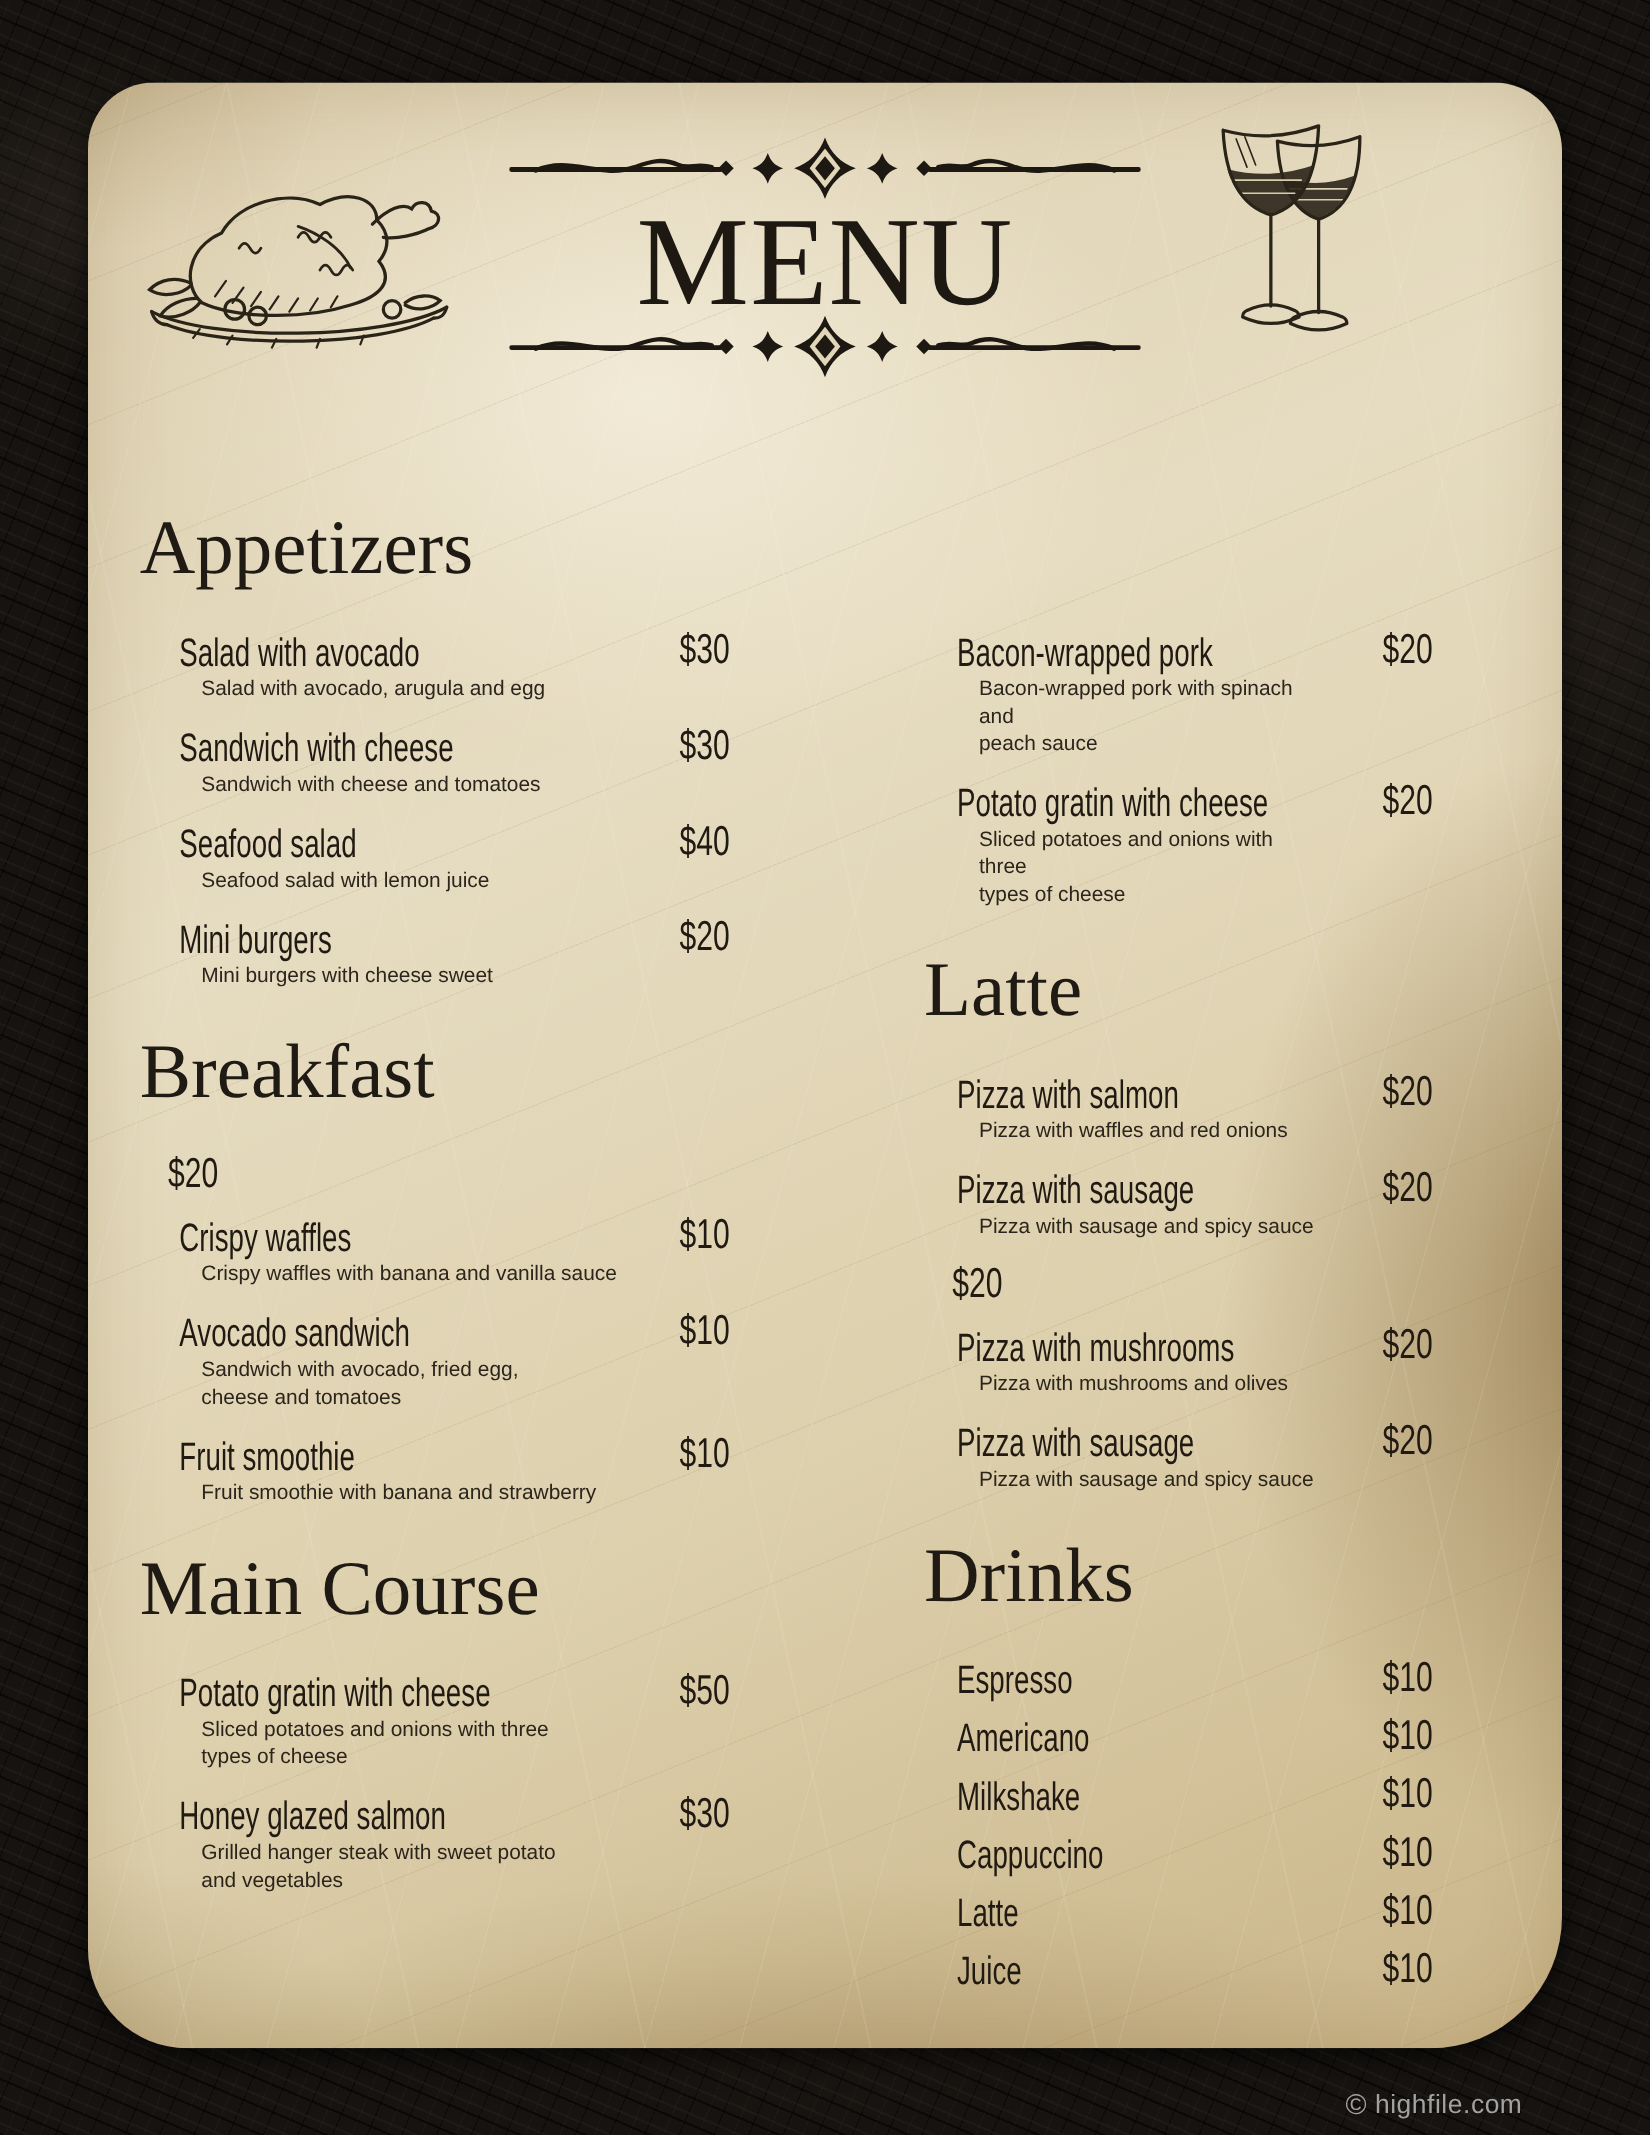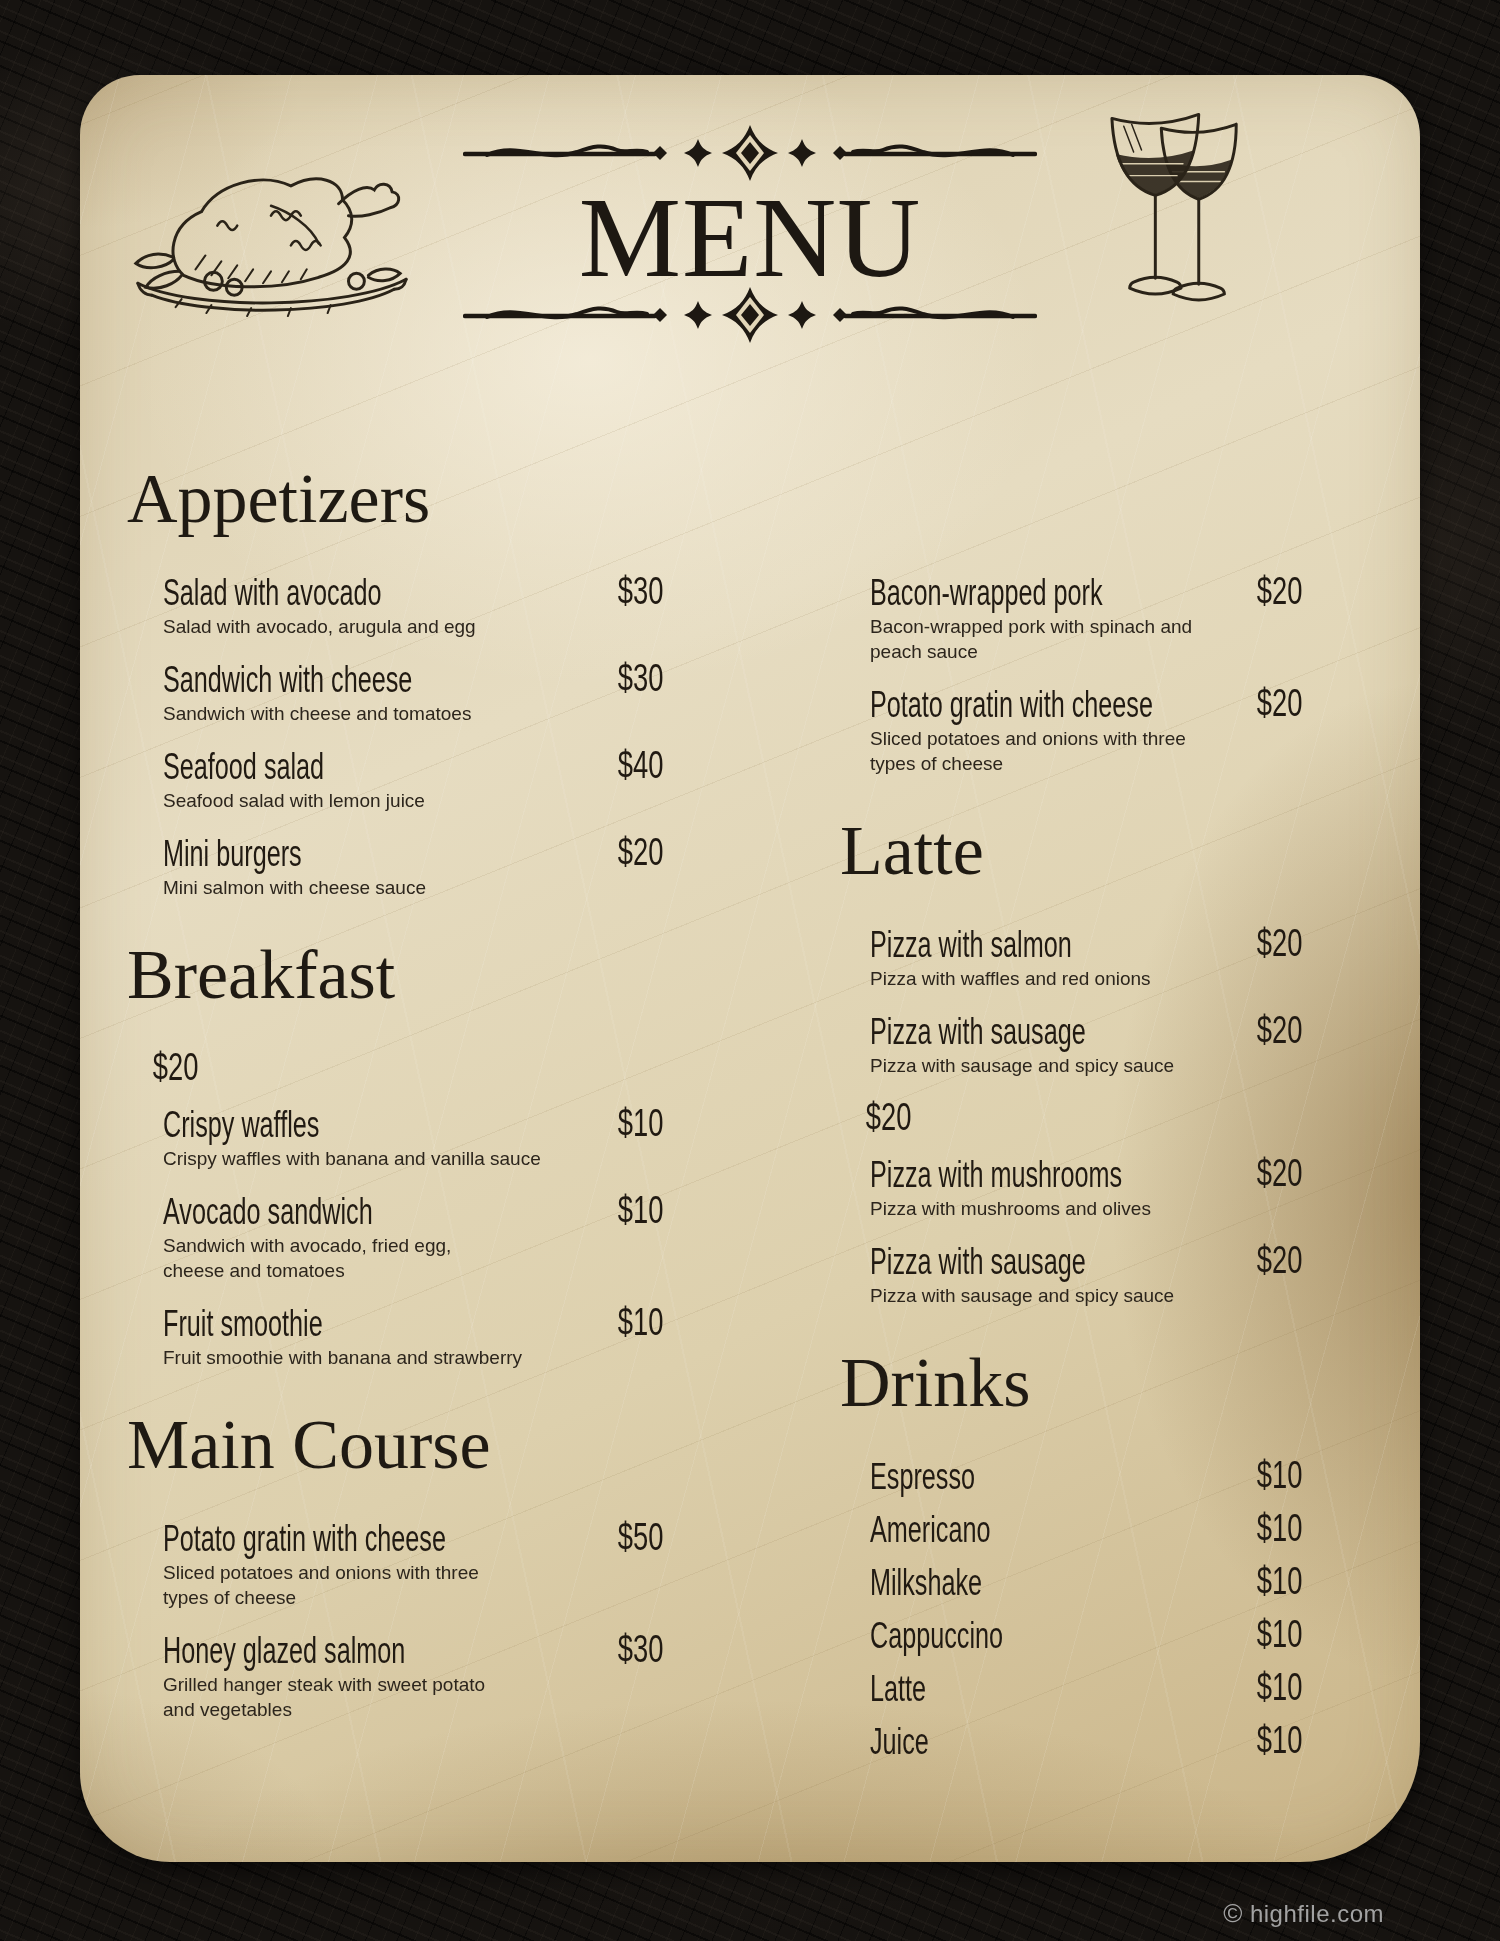--- a/index.html
+++ b/index.html
@@ -39,21 +39,21 @@
   .col-left{left:127px;top:464px;width:536px;}
   .col-right{left:840px;top:576px;width:462px;}
   .sec{margin:40px 0 42px 0;font-family:Liberation Serif, serif;font-weight:400;
     font-size:70px;line-height:70px;color:#1f1a13;letter-spacing:0;}
   .sec:first-child{margin-top:0;}
   .item{display:flex;align-items:flex-start;margin-bottom:24px;gap:28px;}
   .item-text{flex:1;padding-left:36px;min-width:0;}
   .col-right .item-text{padding-left:30px;}
   .iname{display:inline-block;white-space:nowrap;font-size:36px;line-height:34px;
     color:#211a12;transform:scaleX(.70);transform-origin:left bottom;}
-  .idesc{margin-top:4px;font-size:19px;line-height:25px;color:#2c251c;white-space:pre-line;}
+  .idesc{margin-top:4px;font-size:19px;line-height:25px;color:#2c251c;white-space:pre-line;margin-left:20px;}
   .iprice{display:inline-block;margin-left:8px;font-size:38px;line-height:34px;margin-top:-2px;
     color:#211a12;transform:scaleX(.72);transform-origin:right bottom;white-space:nowrap;}
   .drink{margin-bottom:19px;}
   .watermark{position:absolute;right:116px;top:1898px;font-size:24px;letter-spacing:.5px;
     color:#a2a2a2;display:flex;align-items:center;gap:7px;}
   .wm-symbol{font-size:26px;} 
 </style>
 </head>
 <body>
 
@@ -157,21 +157,21 @@
     <div class="item">
       <div class="item-text">
         <span class="iname">Seafood salad</span>
         <div class="idesc">Seafood salad with lemon juice</div>
       </div>
       <span class="iprice">$40</span>
     </div>
     <div class="item">
       <div class="item-text">
         <span class="iname">Mini burgers</span>
-        <div class="idesc">Mini salmon with cheese sauce</div>
+        <div class="idesc">Mini burgers with cheese sweet</div>
       </div>
       <span class="iprice">$20</span>
     </div>
 
     <h2 class="sec">Breakfast</h2>
 
     <div class="item">
       <span class="iprice">$20</span>
     </div>
     <div class="item">

